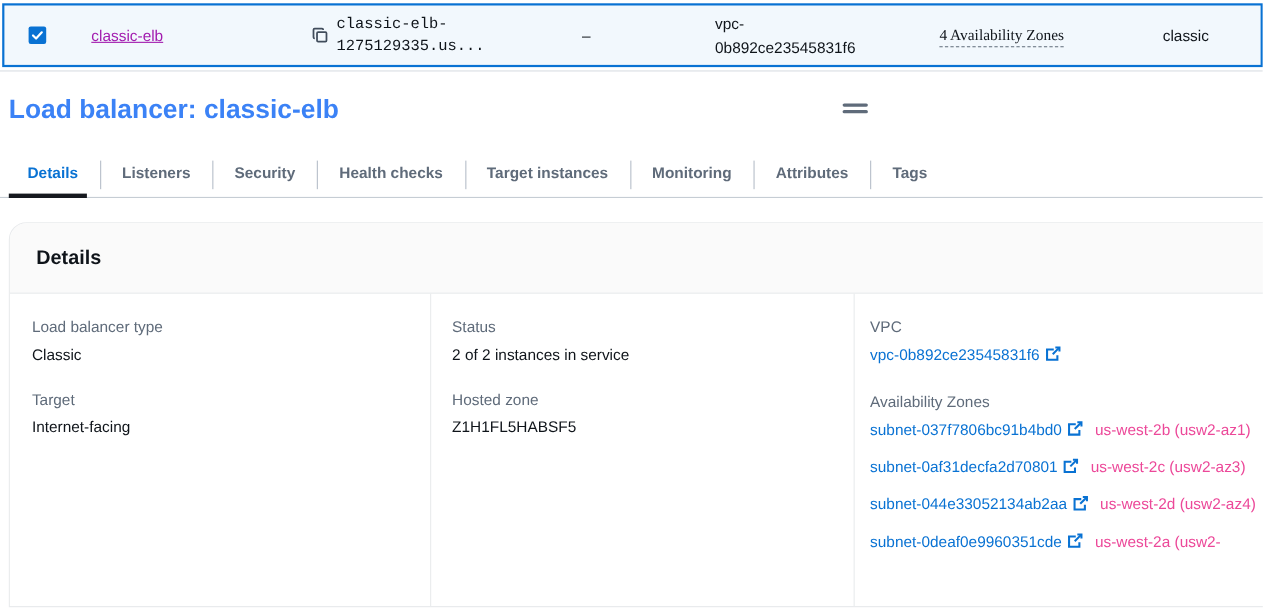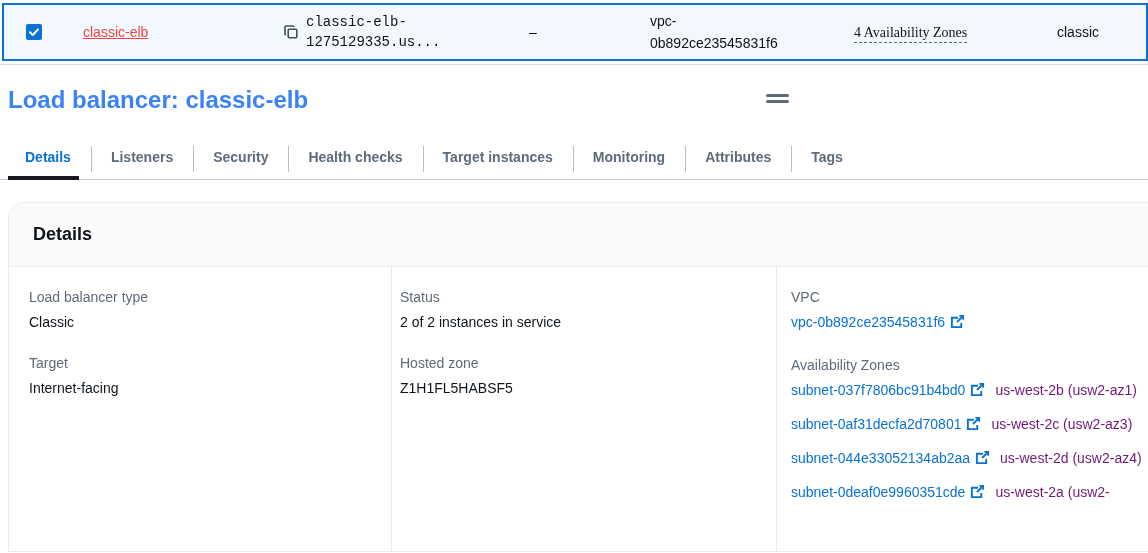--- a/index.html
+++ b/index.html
@@ -8,21 +8,21 @@
 
   
   .table-section { padding: 3px 0 0 2px; border-bottom: 1px solid #d9dee3; padding-bottom: 3px; }
   .sel-row { display: flex; align-items: center; height: 58px; background: #f2f8fd;
     border: 2px solid #0972d3; }
   .cell { flex: 0 0 auto; line-height: 20px; }
   .c-check { width: 79px; padding-left: 22px; display: flex; align-items: center; }
   .checkbox { width: 16px; height: 16px; background: #0972d3; border-radius: 2px;
     display: inline-flex; align-items: center; justify-content: center; cursor: pointer; }
   .c-name { width: 200px; }
-  .c-name a { color: #ef4444; text-decoration: underline; cursor: pointer; }
+  .c-name a { color: #a21caf; text-decoration: underline; cursor: pointer; }
   .c-dns { width: 246px; display: flex; align-items: center; gap: 7px; font-family: Liberation Mono, monospace; }
   .copy-btn { display: inline-flex; cursor: pointer; flex: 0 0 auto; }
   .c-state { width: 121px; }
   .c-vpc { width: 150px; margin-right: 54px; line-height: 22px; }
   .c-az { width: 170px; margin-right: 33px; }
   .dashed-trigger { color: #0f141a; cursor: pointer;
     border-bottom: 1px dashed #5f6b7a; padding-bottom: 2px; font-family: Liberation Serif, serif; }
   .c-type { width: 90px; }
 
   
@@ -42,29 +42,29 @@
   .tab.active::after { content: ""; position: absolute; left: 0; right: 12px; bottom: -1px;
     height: 4px; background: #16191f; }
 
   
   .card { margin: 22px 0 0 8px; width: 1250px; border: 1px solid #e9ebed;
     border-radius: 16px 16px 0 0; overflow: hidden; }
   .card-header { background: #fafafa; border-bottom: 1px solid #e9ebed; padding: 20px 24px 21px 24px; }
   .card-header h2 { font-size: 18px; line-height: 22px; font-weight: bold; color: #0f141a; }
   .card-body { display: grid; grid-template-columns: 382px 385px 386px; align-items: stretch; }
   .col { padding: 20px 16px 0 20px; min-height: 284px; }
-  .col + .col { border-left: 1px solid #e9ebed; padding-left: 8px; }
+  .col + .col { border-left: 1px solid #e9ebed; padding-left: 19px; }
   .col3 { padding-left: 14px !important; padding-right: 16px; }
   .field { margin-bottom: 20px; }
   .field .label { color: #5f6b7a; line-height: 20px; margin-bottom: 4px; }
   .field .value { color: #0f141a; line-height: 22px; }
   .link { color: #0972d3; text-decoration: none; cursor: pointer; }
   .ext-icon { display: inline-block; vertical-align: -2px; margin-left: 5px; }
   .az-item { line-height: 22px; margin-bottom: 10px; }
-  .az-item .zone { color: #701a75; margin-left: 10px; }
+  .az-item .zone { color: #ec4899; margin-left: 10px; }
 </style>
 </head>
 <body>
 
 <div class="table-section">
   <div class="sel-row">
     <div class="cell c-check">
       <span class="checkbox">
         <svg width="12" height="12" viewBox="0 0 12 12">
           <path d="M2 6.2L4.8 9 10 3.4" fill="none" stroke="#ffffff" stroke-width="2" stroke-linecap="round" stroke-linejoin="round"></path>

